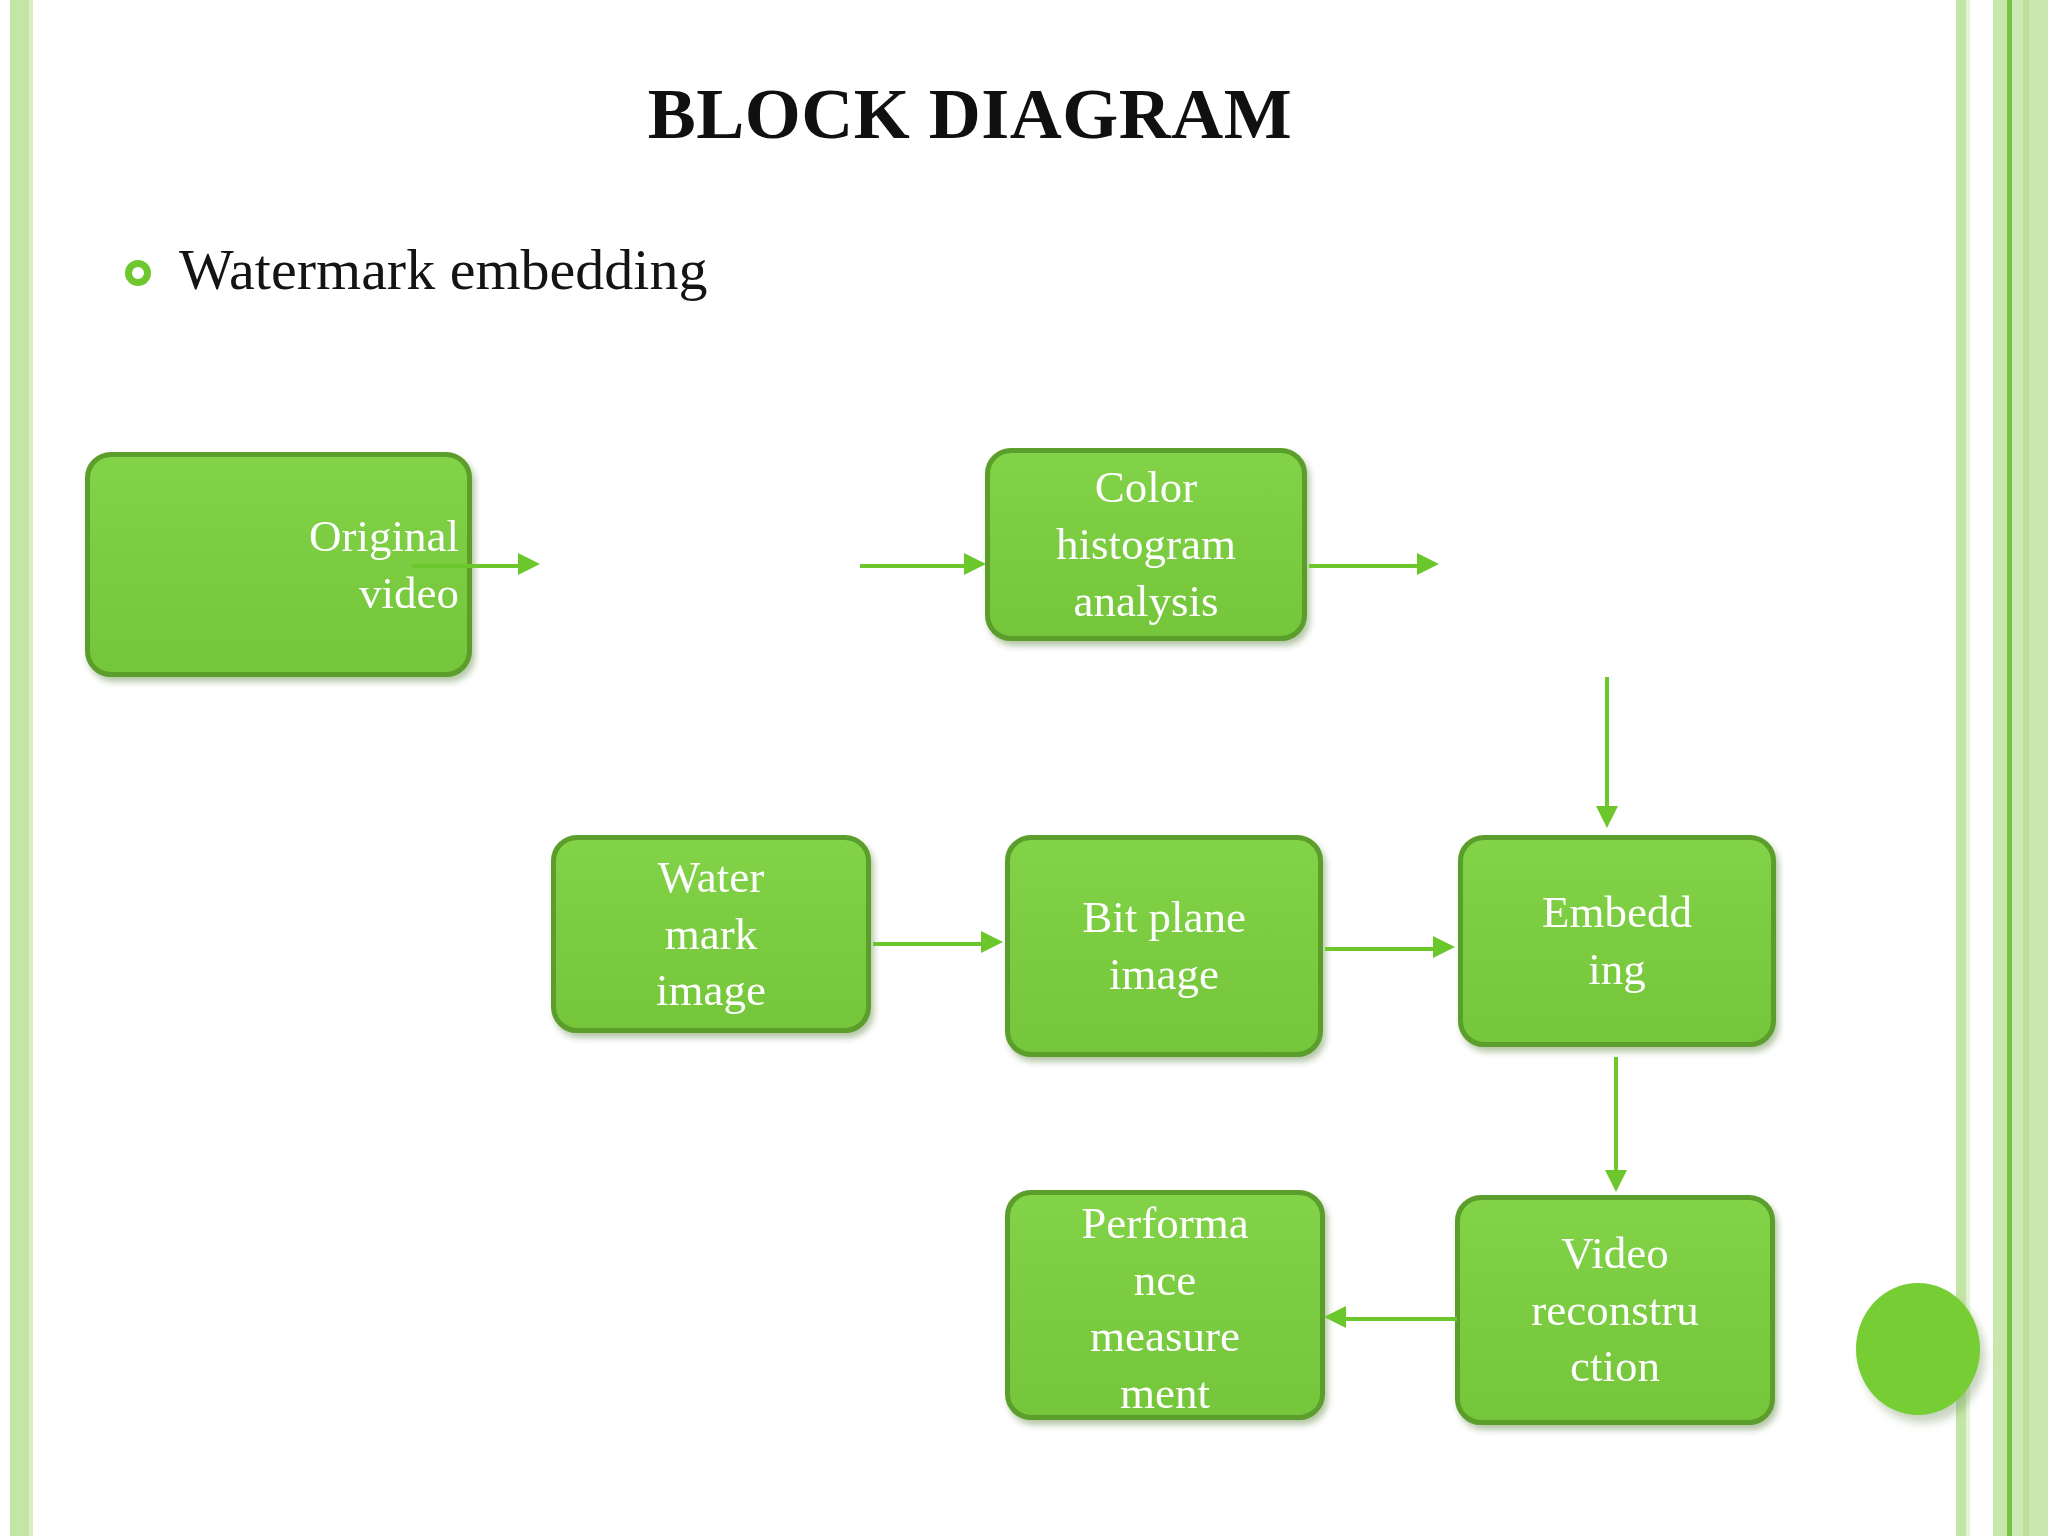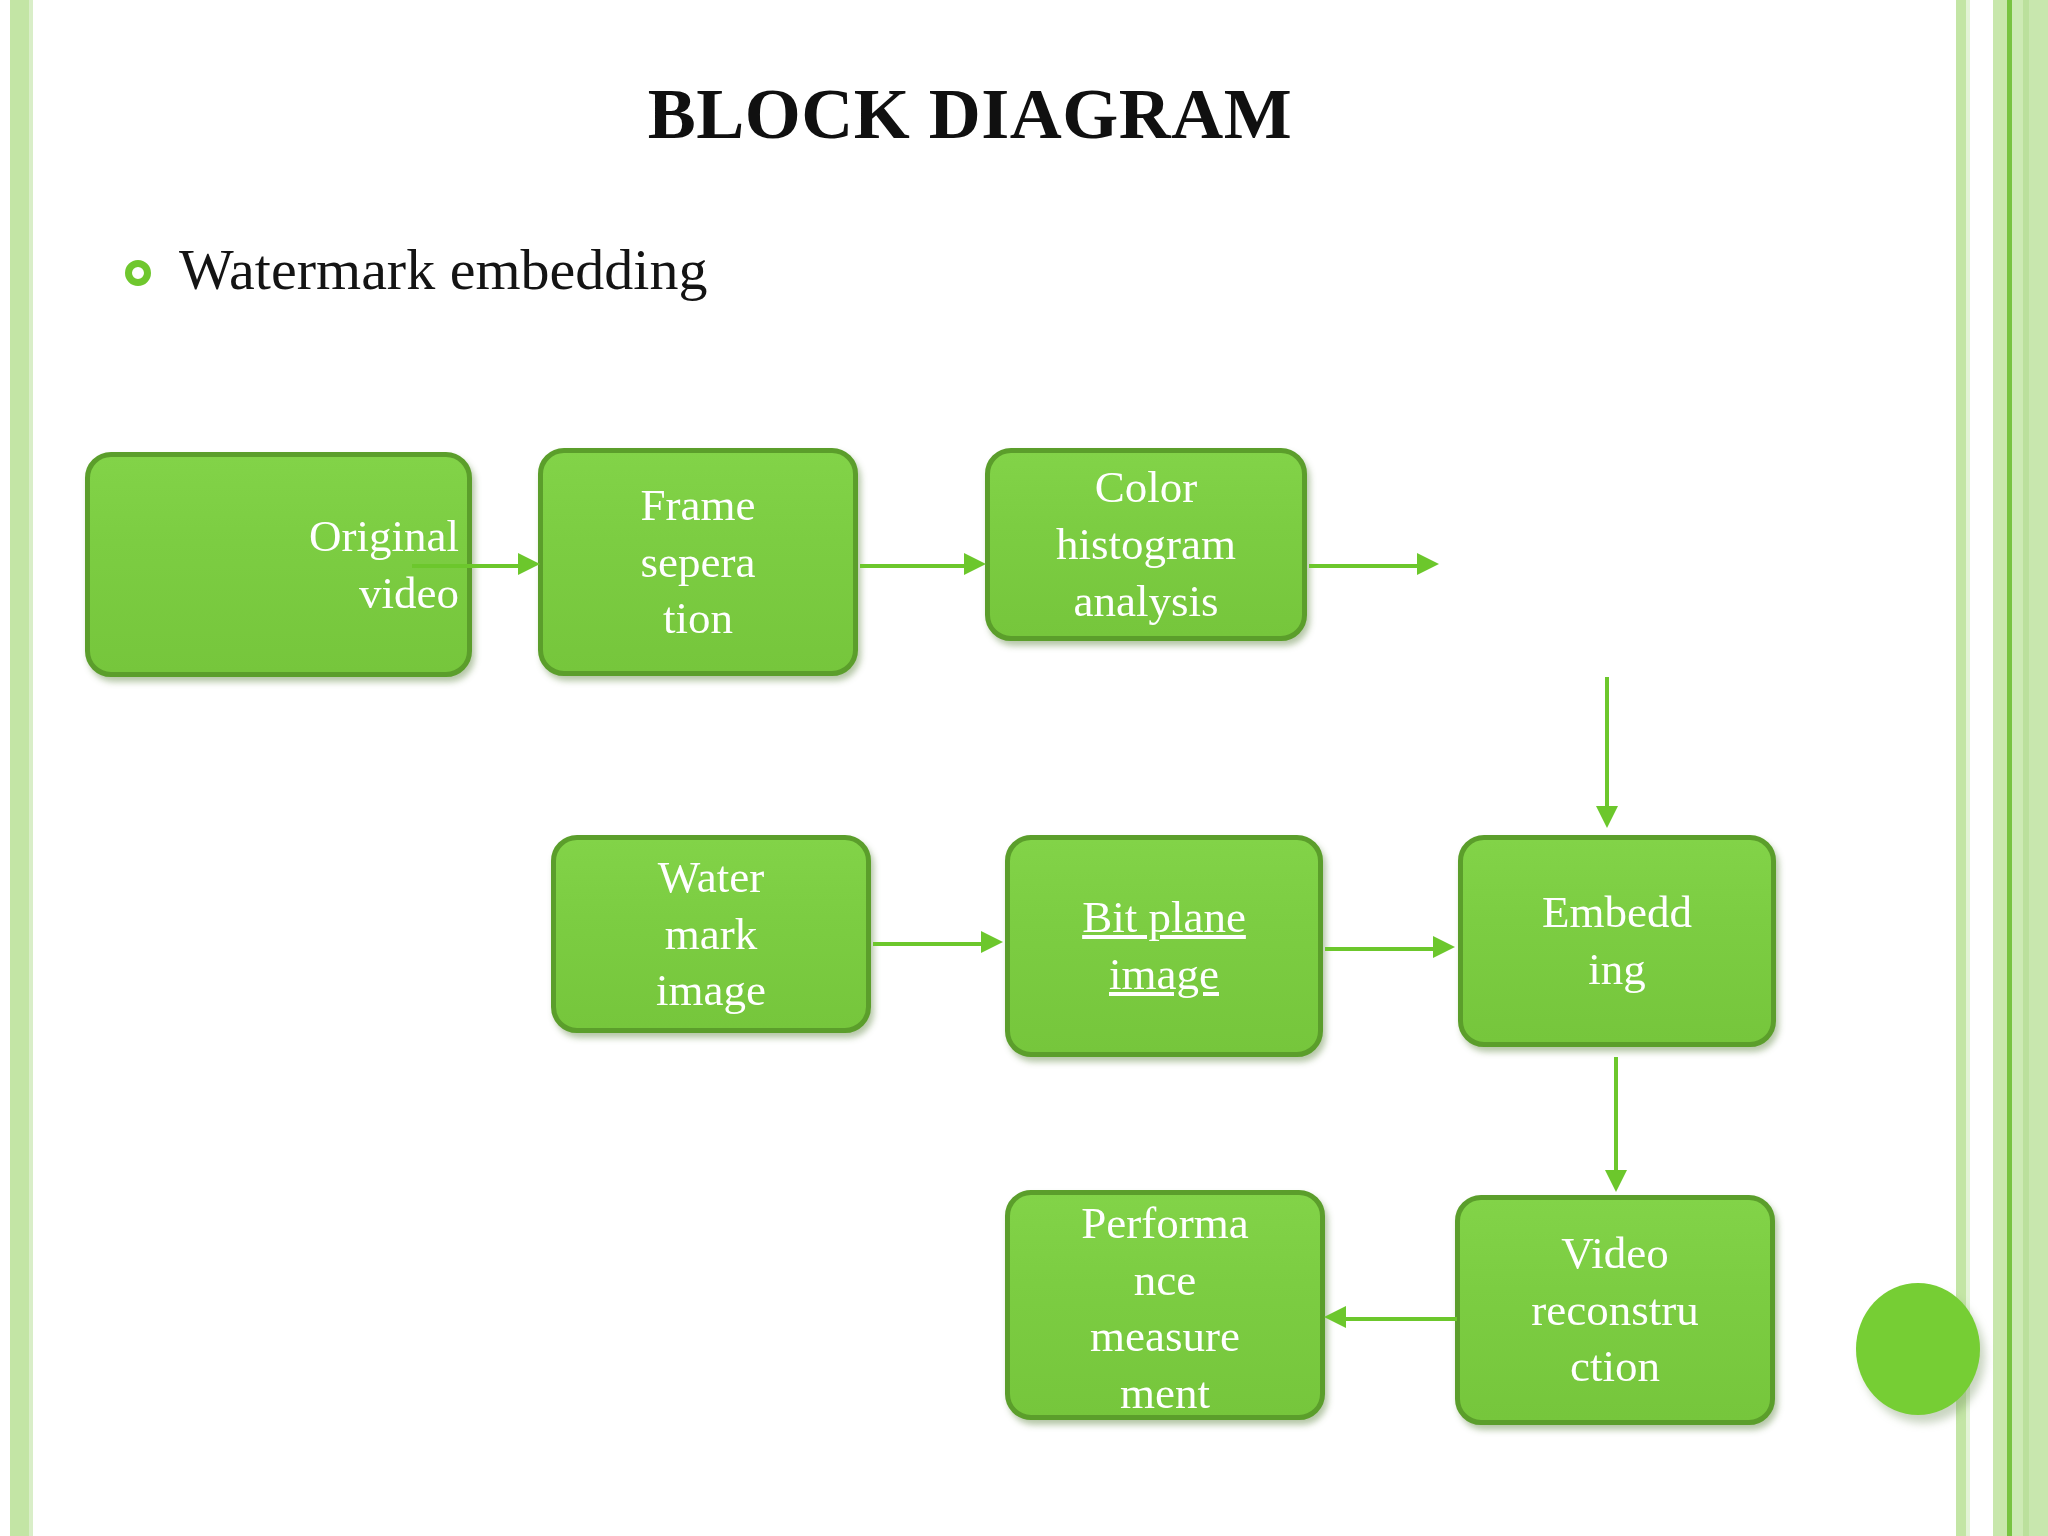--- a/index.html
+++ b/index.html
@@ -157,34 +157,31 @@
     <span class="bullet-ring"></span>
     <span id="bullet-text">Watermark embedding</span>
   </div>
 
   <div id="slide-title">BLOCK DIAGRAM</div>
 
   <div class="node" style="left:85px;  top:452px; width:387px; height:225px;text-align:right;">
     <span class="label">Original<br>video</span>
   </div>
 
-  <div class="node" style="left:538px; top:448px; width:320px; height:228px;">
-    <span class="label">Frame<br>sepera<br>tion</span>
-  </div>
 
   <div class="node" style="left:985px; top:448px; width:322px; height:193px;">
     <span class="label">Color<br>histogram<br>analysis</span>
   </div>
 
 
   <div class="node" style="left:551px; top:835px; width:320px; height:198px;">
     <span class="label">Water<br>mark<br>image</span>
   </div>
 
-  <div class="node" style="left:1005px; top:835px; width:318px; height:222px;text-decoration:underline;">
+  <div class="node" style="left:1005px; top:835px; width:318px; height:222px;">
     <span class="label">Bit plane<br>image</span>
   </div>
 
   <div class="node" style="left:1458px; top:835px; width:318px; height:212px;">
     <span class="label">Embedd<br>ing</span>
   </div>
 
   <div class="node overflow" style="left:1005px; top:1190px; width:320px; height:230px;">
     <span class="label">Performa<br>nce<br>measure<br>ment</span>
   </div>

